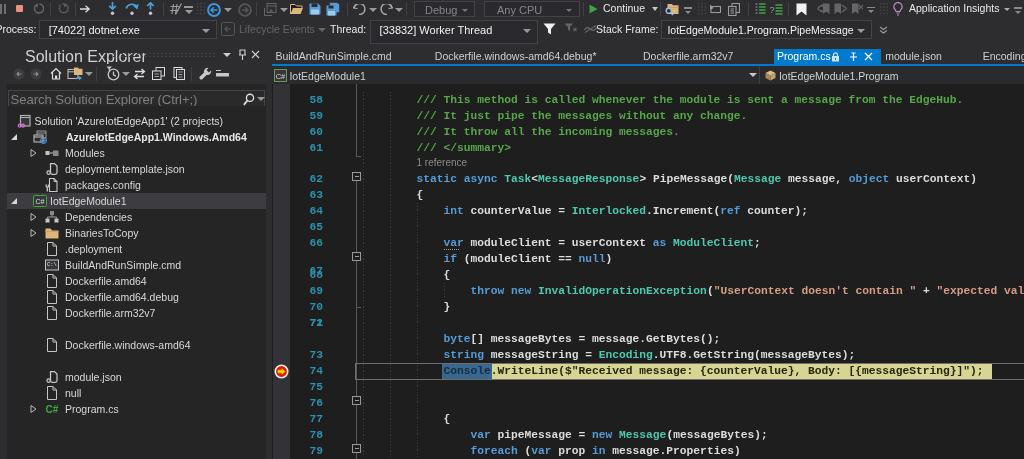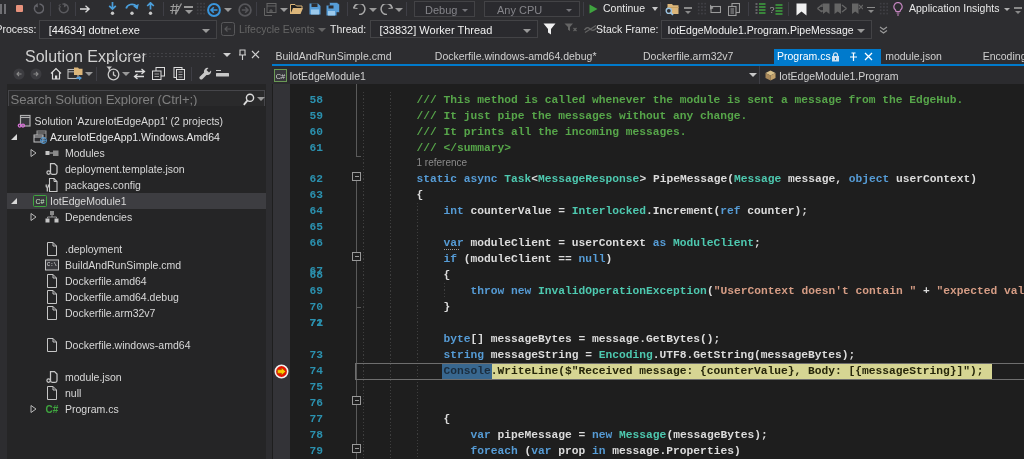--- a/index.html
+++ b/index.html
@@ -196,31 +196,31 @@
       <path d="M3.5 11 h3 M4 13 h2" stroke="#c586c0" stroke-width="1.1"></path>
     </svg>
   <div class="a lbl" style="left:909px;top:2px">Application Insights</div>
   <div class="car2" style="left:1004px;top:8px;border-top-color:#b0b0b0"></div>
   <div class="a" style="left:1014px;top:7px;width:8px;height:1.5px;background:#8a8a8a"></div>
     <div class="car2" style="left:1015px;top:10.5px;border-top-color:#8a8a8a"></div>
 </div>
 <div class="a" id="row2">
   <div class="a lbl" style="left:-4.5px;top:5px">Process:</div>
   <div class="a combo" style="left:38.7px;top:2px;width:178px;height:19px">
-      <span class="cbt">[44634] dotnet.exe</span>
+      <span class="cbt">[74022] dotnet.exe</span>
       <div class="car" style="right:6px;top:8px"></div>
     </div>
   <svg class="a" style="left:221px;top:4px" width="14" height="14" viewBox="0 0 14 14">
       <rect x="0.5" y="0.5" width="13" height="13" rx="2" fill="none" stroke="#58585a"></rect>
       <path d="M4 7 h6 M6.5 4.5 L4 7 L6.5 9.5" stroke="#58585a" stroke-width="1.2" fill="none"></path>
     </svg>
   <div class="a lbl dis" style="left:239px;top:5px">Lifecycle Events</div>
   <div class="car" style="left:318px;top:10px;border-top-color:#656565"></div>
   <div class="a lbl" style="left:330px;top:5px">Thread:</div>
-  <div class="a combo" style="left:369.6px;top:2px;width:168px;height:18px">
+  <div class="a combo" style="left:369.6px;top:2px;width:168px;height:24px">
       <span class="cbt">[33832] Worker Thread</span>
       <div class="car" style="right:6px;top:8px"></div>
     </div>
   <svg class="a" style="left:543px;top:5px" width="13" height="12" viewBox="0 0 13 12">
       <path d="M0.5 0.5 H12.5 L8 6 V11.5 L5 9.5 V6 Z" fill="#f1f1f1"></path>
     </svg>
   <svg class="a" style="left:564px;top:5px" width="13" height="12" viewBox="0 0 13 12">
       <path d="M0.5 0.5 H9 L6 4 V8 L4 6.8 V4 Z" fill="#656565"></path>
       <path d="M9.5 5 L12.5 8 M12.5 5 L9.5 8" stroke="#656565" stroke-width="1.1"></path>
     </svg>
@@ -334,21 +334,21 @@
           <polygon points="8,2 8,8 2,8" fill="#d8d8d8"></polygon>
         </svg>
       <svg class="ticon" style="left:25px" width="16" height="16" viewBox="0 0 16 16">
           <rect x="5" y="2" width="9" height="7" fill="none" stroke="#9b9b9b"></rect>
           <path d="M5 4 h9" stroke="#9b9b9b"></path>
           <rect x="2" y="6" width="9" height="7" fill="#2d2d30" stroke="#c5c5c5"></rect>
           <path d="M2 8 h9" stroke="#c5c5c5"></path>
           <circle cx="11.5" cy="11.5" r="3" fill="none" stroke="#569cd6"></circle>
           <path d="M8.5 11.5 h6 M11.5 8.5 a4 4 0 0 1 0 6 a4 4 0 0 1 0 -6" fill="none" stroke="#569cd6" stroke-width="0.7"></path>
         </svg>
-      <span class="tx" style="left:43px;font-weight:normal;color:#e8e8e8">AzureIotEdgeApp1.Windows.Amd64</span>
+      <span class="tx" style="left:59px;font-weight:bold;color:#e8e8e8">AzureIotEdgeApp1.Windows.Amd64</span>
     </div>
     <div class="trow" style="top:55px">
       <svg class="ticon" style="left:37px" width="16" height="16" viewBox="0 0 16 16">
           <use href="#json"></use>
         </svg>
       <span class="tx" style="left:58px">deployment.template.json</span>
     </div>
     <div class="trow" style="top:39px">
       <svg class="exp" style="left:20.5px" width="10" height="10" viewBox="0 0 10 10">
           <path d="M3 1.5 L8 5 L3 8.5 Z" fill="none" stroke="#b8b8b8"></path>
@@ -383,20 +383,30 @@
       <svg class="exp" style="left:20.5px" width="10" height="10" viewBox="0 0 10 10">
           <path d="M3 1.5 L8 5 L3 8.5 Z" fill="none" stroke="#b8b8b8"></path>
         </svg>
       <svg class="ticon" style="left:37px" width="16" height="16" viewBox="0 0 16 16">
           <rect x="6" y="2" width="4" height="4" fill="#8a8a8a"></rect>
           <rect x="1.5" y="9.5" width="4" height="4" fill="#c5c5c5"></rect>
           <rect x="10.5" y="9.5" width="4" height="4" fill="#c5c5c5"></rect>
           <path d="M8 6 V8 M3.5 9.5 V8 H12.5 V9.5" fill="none" stroke="#9b9b9b"></path>
         </svg>
       <span class="tx" style="left:58px">Dependencies</span>
+    </div>
+    <div class="trow" style="top:119px">
+      <svg class="exp" style="left:20.5px" width="10" height="10" viewBox="0 0 10 10">
+          <path d="M3 1.5 L8 5 L3 8.5 Z" fill="none" stroke="#b8b8b8"></path>
+        </svg>
+      <svg class="ticon" style="left:37px" width="16" height="16" viewBox="0 0 16 16">
+          <path d="M1.5 13.5 V3.5 H6.5 L8 5.5 H14.5 V13.5 Z" fill="#dcb67a"></path>
+          <path d="M1.5 6.5 H14.5" stroke="#c9a263"></path>
+        </svg>
+      <span class="tx" style="left:58px">BinariesToCopy</span>
     </div>
     <div class="trow" style="top:135px">
       <svg class="ticon" style="left:37px" width="16" height="16" viewBox="0 0 16 16">
           <use href="#doc"></use>
         </svg>
       <span class="tx" style="left:58px">.deployment</span>
     </div>
     <div class="trow" style="top:151px">
       <svg class="ticon" style="left:37px" width="16" height="16" viewBox="0 0 16 16">
           <rect x="1.5" y="3" width="13" height="10" fill="#37373b" stroke="#c5c5c5"></rect>
@@ -515,21 +525,21 @@
     <div class="ln" style="top:231px">72</div>
     <div class="ln" style="top:263px">73</div>
     <div class="ln" style="top:279px">74</div>
     <div class="ln" style="top:295px">75</div>
     <div class="ln" style="top:311px">76</div>
     <div class="ln" style="top:327px">77</div>
     <div class="ln" style="top:343px">78</div>
     <div class="ln" style="top:359px">79</div>
     <div class="cl" style="top:8px"><span class="c">        /// This method is called whenever the module is sent a message from the EdgeHub.</span></div>
     <div class="cl" style="top:24px"><span class="c">        /// It just pipe the messages without any change.</span></div>
-    <div class="cl" style="top:40px"><span class="c">        /// It prints all the incoming messages.</span></div>
+    <div class="cl" style="top:40px"><span class="c">        /// It throw all the incoming messages.</span></div>
     <div class="cl" style="top:56px"><span class="c">        /// &lt;/summary&gt;</span></div>
     <div class="a" style="left:144.5px;top:73px;font-size:10px;color:#8a8a8a;font-family:'Liberation Sans',sans-serif">1 reference</div>
     <div class="cl" style="top:87px">        <span class="k">static</span> <span class="k">async</span> <span class="t">Task</span>&lt;<span class="t">MessageResponse</span>&gt; PipeMessage(<span class="t">Message</span> message, <span class="k">object</span> userContext)</div>
     <div class="cl" style="top:103px">        {</div>
     <div class="cl" style="top:119px">            <span class="k">int</span> counterValue = <span class="t">Interlocked</span>.Increment(<span class="k">ref</span> counter);</div>
     <div class="a" style="left:172px;top:164.5px;width:15px;border-bottom:1.6px dotted #9b9b9b"></div>
       <div class="cl" style="top:151px">            <span class="k">var</span> moduleClient = userContext <span class="k">as</span> <span class="t">ModuleClient</span>;</div>
     <div class="cl" style="top:167px">            <span class="k">if</span> (moduleClient == <span class="k">null</span>)</div>
     <div class="cl" style="top:183px">            {</div>
     <div class="cl" style="top:199px">                <span class="k">throw</span> <span class="k">new</span> <span class="t">InvalidOperationException</span>(<span class="s">"UserContext doesn't contain "</span> + <span class="s">"expected values");</span></div>

